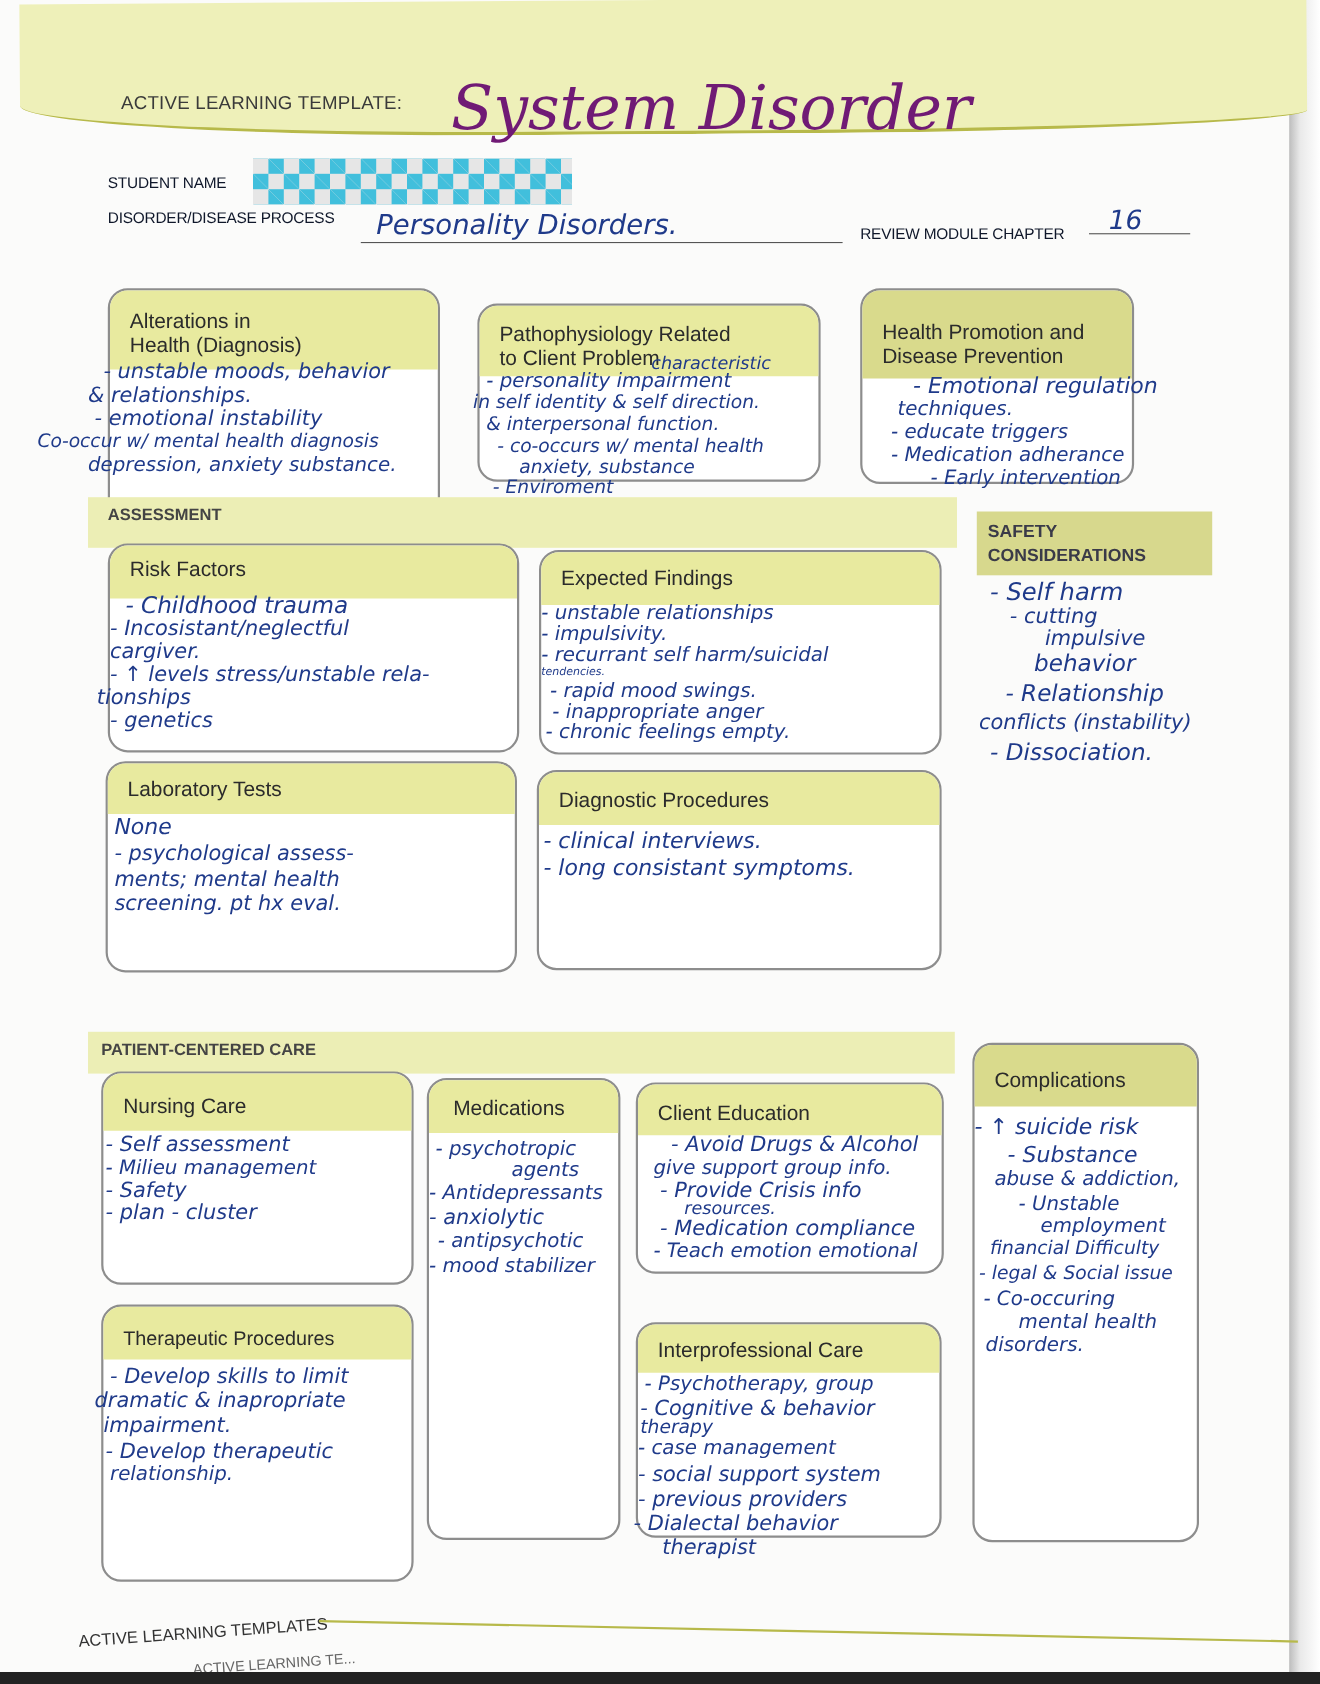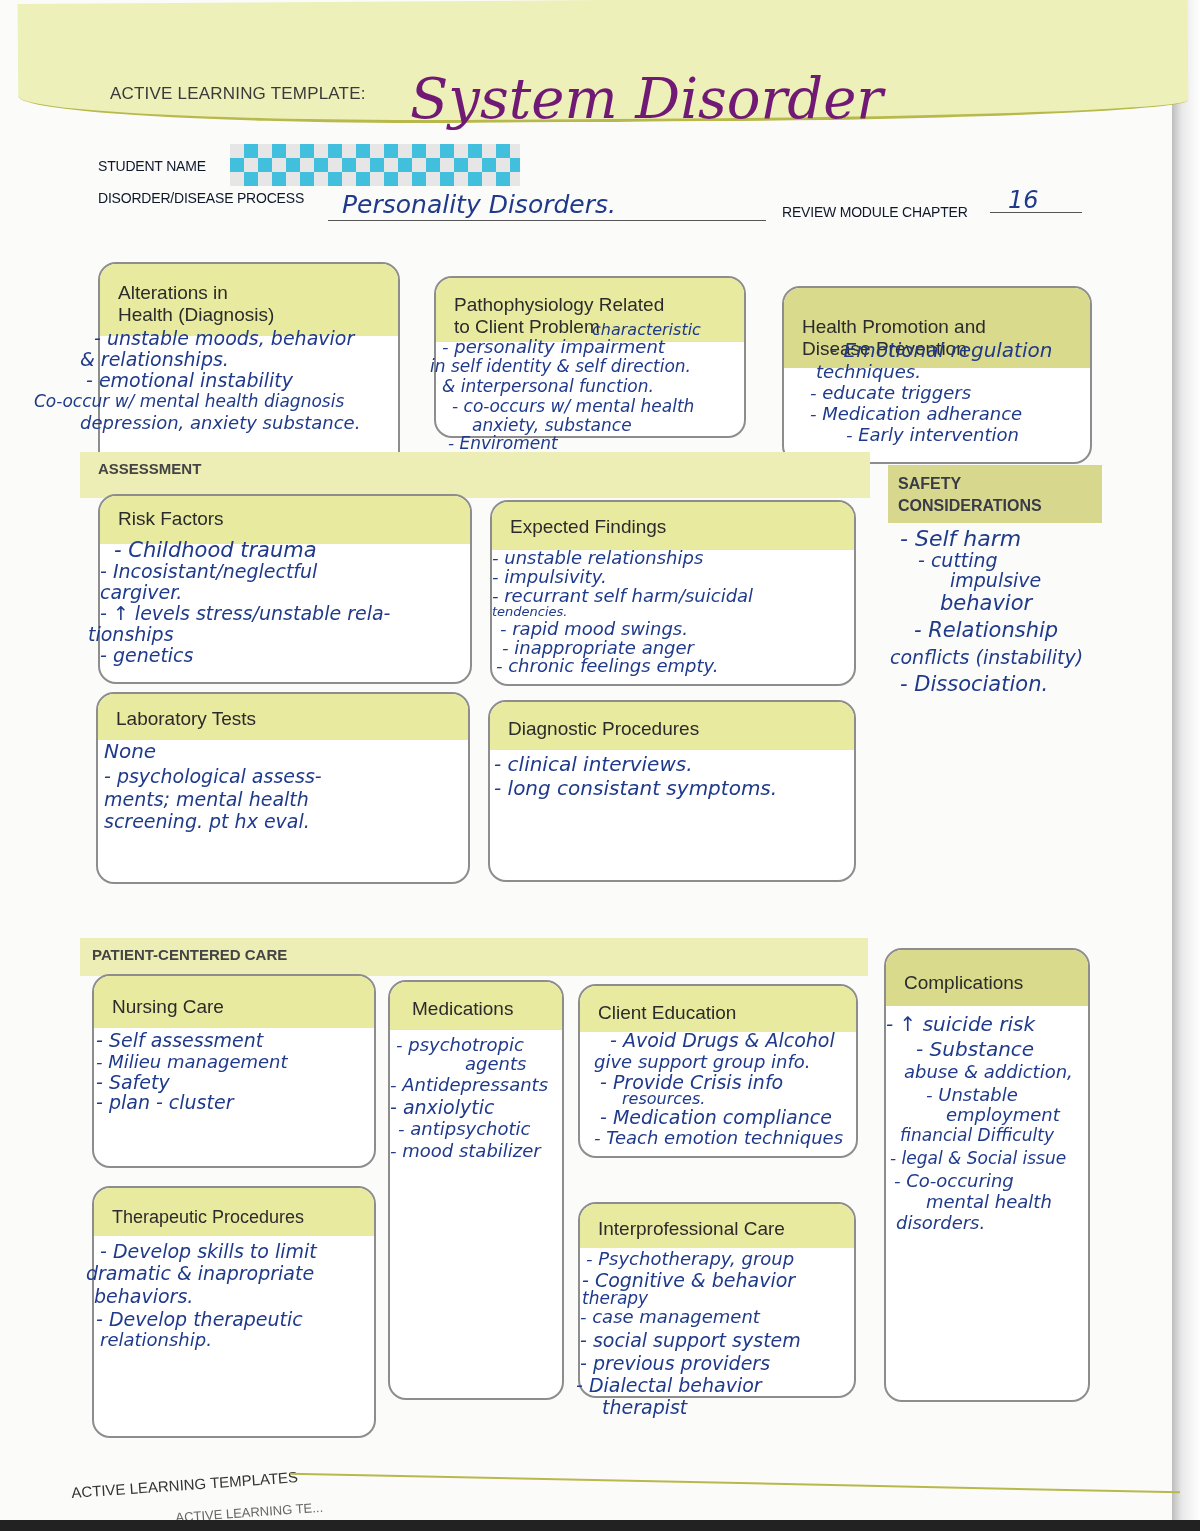--- a/index.html
+++ b/index.html
@@ -135,21 +135,21 @@
   <div class="hand-line" style="padding-left:150px; font-size:16px; line-height:16px; margin-top:-8px;">characteristic</div>
   <div class="hand-line" style="font-size:18px; line-height:18px;">- personality impairment</div>
   <div class="hand-line" style="font-size:17px; line-height:20px; margin-left:-12px;">in self identity &amp; self direction.</div>
   <div class="hand-line" style="font-size:17px; line-height:20px;">&amp; interpersonal function.</div>
   <div class="hand-line" style="font-size:17px; line-height:20px; margin-left:10px;">- co-occurs w/ mental health</div>
   <div class="hand-line" style="font-size:17px; line-height:18px; margin-left:30px;">anxiety, substance</div>
   <div class="hand-line" style="font-size:17px; line-height:18px; margin-left:6px;">- Enviroment</div>
   <div class="hand-line" style="font-size:17px; line-height:18px; margin-left:6px;">- Brain - Neuro.</div>
 </div>
 
-<div class="box dark" style="left:782px; top:262px; width:310px; height:178px;margin-top:24px;">
+<div class="box dark" style="left:782px; top:262px; width:249px; height:178px;">
   <div class="box-head" style="height:80px; padding-top:28px;">
     <div>Health Promotion and</div>
     <div>Disease Prevention</div>
   </div>
 </div>
 <div class="floating" style="left:790px; top:340px;">
   <div class="hand-line" style="padding-left:40px; font-size:20px;">- Emotional regulation</div>
   <div class="hand-line" style="padding-left:26px; font-size:18px;">techniques.</div>
   <div class="hand-line" style="padding-left:20px; font-size:18px;">- educate triggers</div>
   <div class="hand-line" style="padding-left:20px; font-size:18px;">- Medication adherance</div>
@@ -171,21 +171,21 @@
   <div class="hand-line">- genetics</div>
 </div>
 
 <div class="box" style="left:490px; top:500px; width:366px; height:186px;">
   <div class="box-head" style="height:48px; padding-top:14px;">Expected Findings</div>
 </div>
 <div class="floating" style="left:492px; top:548px;">
   <div class="hand-line" style="font-size:18px; line-height:19px;">- unstable relationships</div>
   <div class="hand-line" style="font-size:18px; line-height:19px;">- impulsivity.</div>
   <div class="hand-line" style="font-size:18px; line-height:19px;">- recurrant self harm/suicidal</div>
-  <div class="hand-line" style="font-size:13px; line-height:14px;">tendencies.</div>
+  <div class="hand-line" style="font-size:10px; line-height:14px;">tendencies.</div>
   <div class="hand-line" style="font-size:18px; line-height:20px; padding-left:8px;">- rapid mood swings.</div>
   <div class="hand-line" style="font-size:18px; line-height:18px; padding-left:10px;">- inappropriate anger</div>
   <div class="hand-line" style="font-size:18px; line-height:18px; padding-left:4px;">- chronic feelings empty.</div>
 </div>
 
 <div class="box" style="left:96px; top:692px; width:374px; height:192px;">
   <div class="box-head" style="height:46px; padding-top:14px;">Laboratory Tests</div>
 </div>
 <div class="floating" style="left:104px; top:738px;">
   <div class="hand-line" style="font-size:20px; line-height:26px;">None</div>
@@ -243,21 +243,21 @@
 
 <div class="box" style="left:578px; top:984px; width:280px; height:174px;">
   <div class="box-head" style="height:46px; padding-top:16px;">Client Education</div>
 </div>
 <div class="floating" style="left:594px; top:1030px;">
   <div class="hand-line" style="font-size:19px; line-height:21px; padding-left:16px;">- Avoid Drugs &amp; Alcohol</div>
   <div class="hand-line" style="font-size:18px; line-height:21px;">give support group info.</div>
   <div class="hand-line" style="font-size:19px; line-height:20px; padding-left:6px;">- Provide Crisis info</div>
   <div class="hand-line" style="font-size:16px; line-height:14px; padding-left:28px;">resources.</div>
   <div class="hand-line" style="font-size:19px; line-height:22px; padding-left:6px;">- Medication compliance</div>
-  <div class="hand-line" style="font-size:18px; line-height:20px;">- Teach emotion techniques</div>
+  <div class="hand-line" style="font-size:18px; line-height:20px;">- Teach emotion emotional</div>
 </div>
 
 <div class="box dark" style="left:884px; top:948px; width:206px; height:454px;">
   <div class="box-head" style="height:56px; padding-top:22px;">Complications</div>
 </div>
 <div class="floating" style="left:886px; top:1010px;">
   <div class="hand-line" style="font-size:20px; line-height:28px;">- ↑ suicide risk</div>
   <div class="hand-line" style="font-size:20px; line-height:22px; padding-left:30px;">- Substance</div>
   <div class="hand-line" style="font-size:18px; line-height:24px; padding-left:18px;">abuse &amp; addiction,</div>
   <div class="hand-line" style="font-size:18px; line-height:22px; padding-left:40px;">- Unstable</div>
@@ -268,21 +268,21 @@
   <div class="hand-line" style="font-size:18px; line-height:20px; padding-left:40px;">mental health</div>
   <div class="hand-line" style="font-size:18px; line-height:22px; padding-left:10px;">disorders.</div>
 </div>
 
 <div class="box" style="left:92px; top:1186px; width:284px; height:252px;">
   <div class="box-head" style="height:48px; padding-top:18px; font-size:18px;">Therapeutic Procedures</div>
 </div>
 <div class="floating" style="left:86px; top:1240px;">
   <div class="hand-line" style="font-size:19px; line-height:22px; padding-left:14px;">- Develop skills to limit</div>
   <div class="hand-line" style="font-size:19px; line-height:22px;">dramatic &amp; inapropriate</div>
-  <div class="hand-line" style="font-size:19px; line-height:24px; padding-left:8px;">behaviors.</div>
+  <div class="hand-line" style="font-size:19px; line-height:24px; padding-left:8px;">impairment.</div>
   <div class="hand-line" style="font-size:19px; line-height:22px; padding-left:10px;">- Develop therapeutic</div>
   <div class="hand-line" style="font-size:18px; line-height:20px; padding-left:14px;">relationship.</div>
 </div>
 
 <div class="box" style="left:578px; top:1202px; width:278px; height:196px;">
   <div class="box-head" style="height:44px; padding-top:14px;">Interprofessional Care</div>
 </div>
 <div class="floating" style="left:576px; top:1248px;">
   <div class="hand-line" style="font-size:18px; line-height:22px; padding-left:10px;">- Psychotherapy, group</div>
   <div class="hand-line" style="font-size:19px; line-height:20px; padding-left:6px;">- Cognitive &amp; behavior</div>

